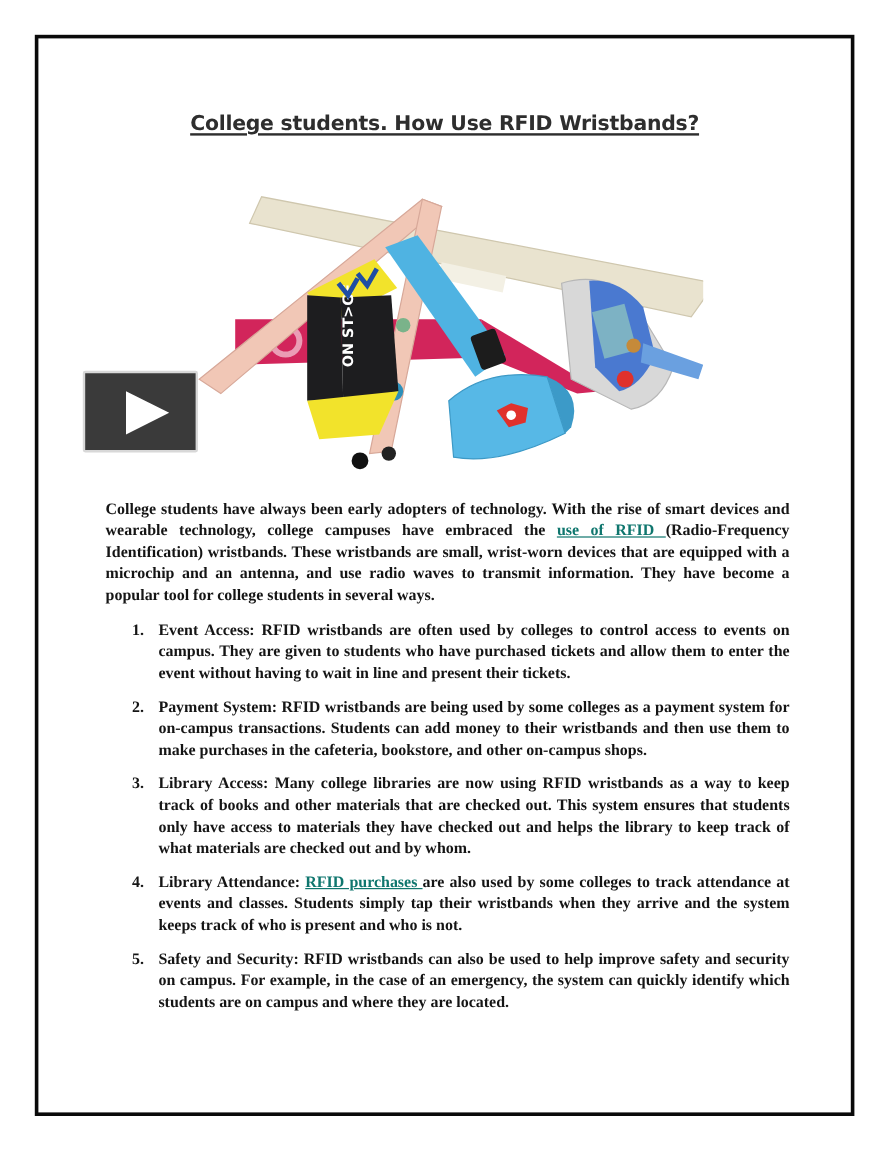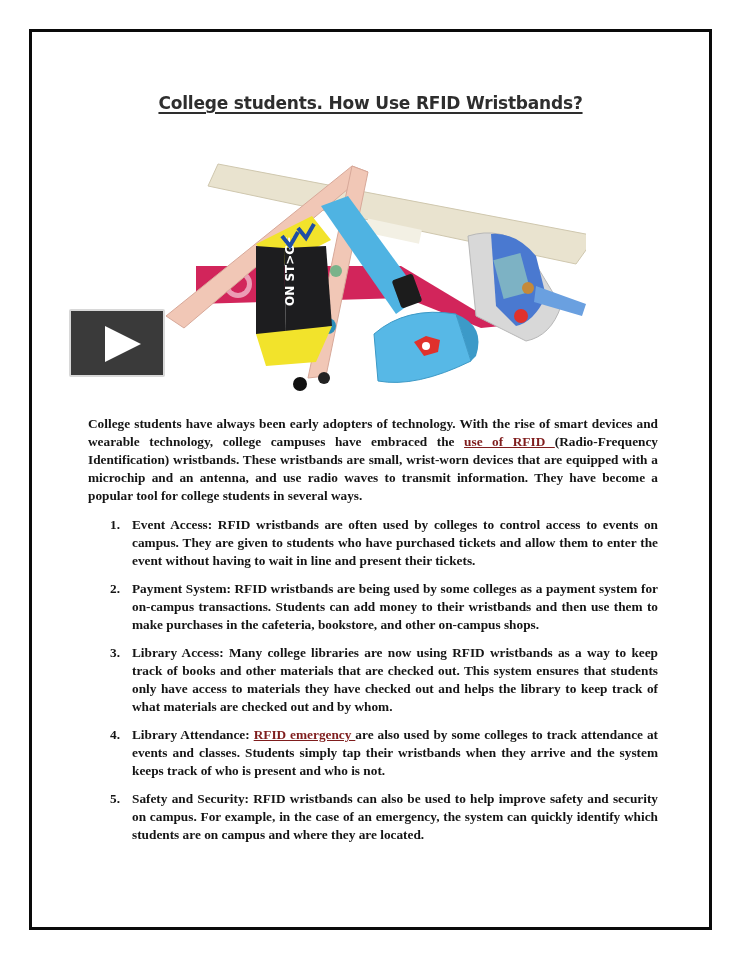--- a/index.html
+++ b/index.html
@@ -76,21 +76,21 @@
       font-size: 13.3px;
       font-weight: bold;
       line-height: 18px;
       text-align: justify;
       color: #151515;
     }
     .body-text p {
       margin: 0;
     }
     a.link {
-      color: #7f1d1d;
+      color: #0f766e;
       text-decoration: underline;
     }
     .list {
       position: absolute;
       left: 56px;
       top: 484px;
       width: 570px;
       margin: 0;
       padding: 0;
       list-style: none;
@@ -178,21 +178,21 @@
     <li>
       <span class="num">2.</span>
       <span>Payment System: RFID wristbands are being used by some colleges as a payment system for on-campus transactions. Students can add money to their wristbands and then use them to make purchases in the cafeteria, bookstore, and other on-campus shops.</span>
     </li>
     <li>
       <span class="num">3.</span>
       <span>Library Access: Many college libraries are now using RFID wristbands as a way to keep track of books and other materials that are checked out. This system ensures that students only have access to materials they have checked out and helps the library to keep track of what materials are checked out and by whom.</span>
     </li>
     <li>
       <span class="num">4.</span>
-      <span>Library Attendance: </span><a class="link" href="#">RFID emergency </a><span>are also used by some colleges to track attendance at events and classes. Students simply tap their wristbands when they arrive and the system keeps track of who is present and who is not.</span>
+      <span>Library Attendance: </span><a class="link" href="#">RFID purchases </a><span>are also used by some colleges to track attendance at events and classes. Students simply tap their wristbands when they arrive and the system keeps track of who is present and who is not.</span>
     </li>
     <li>
       <span class="num">5.</span>
       <span>Safety and Security: RFID wristbands can also be used to help improve safety and security on campus. For example, in the case of an emergency, the system can quickly identify which  students are on campus and where they are located.</span>
     </li>
   </ol>
 
 </div>
 
 </body></html>

